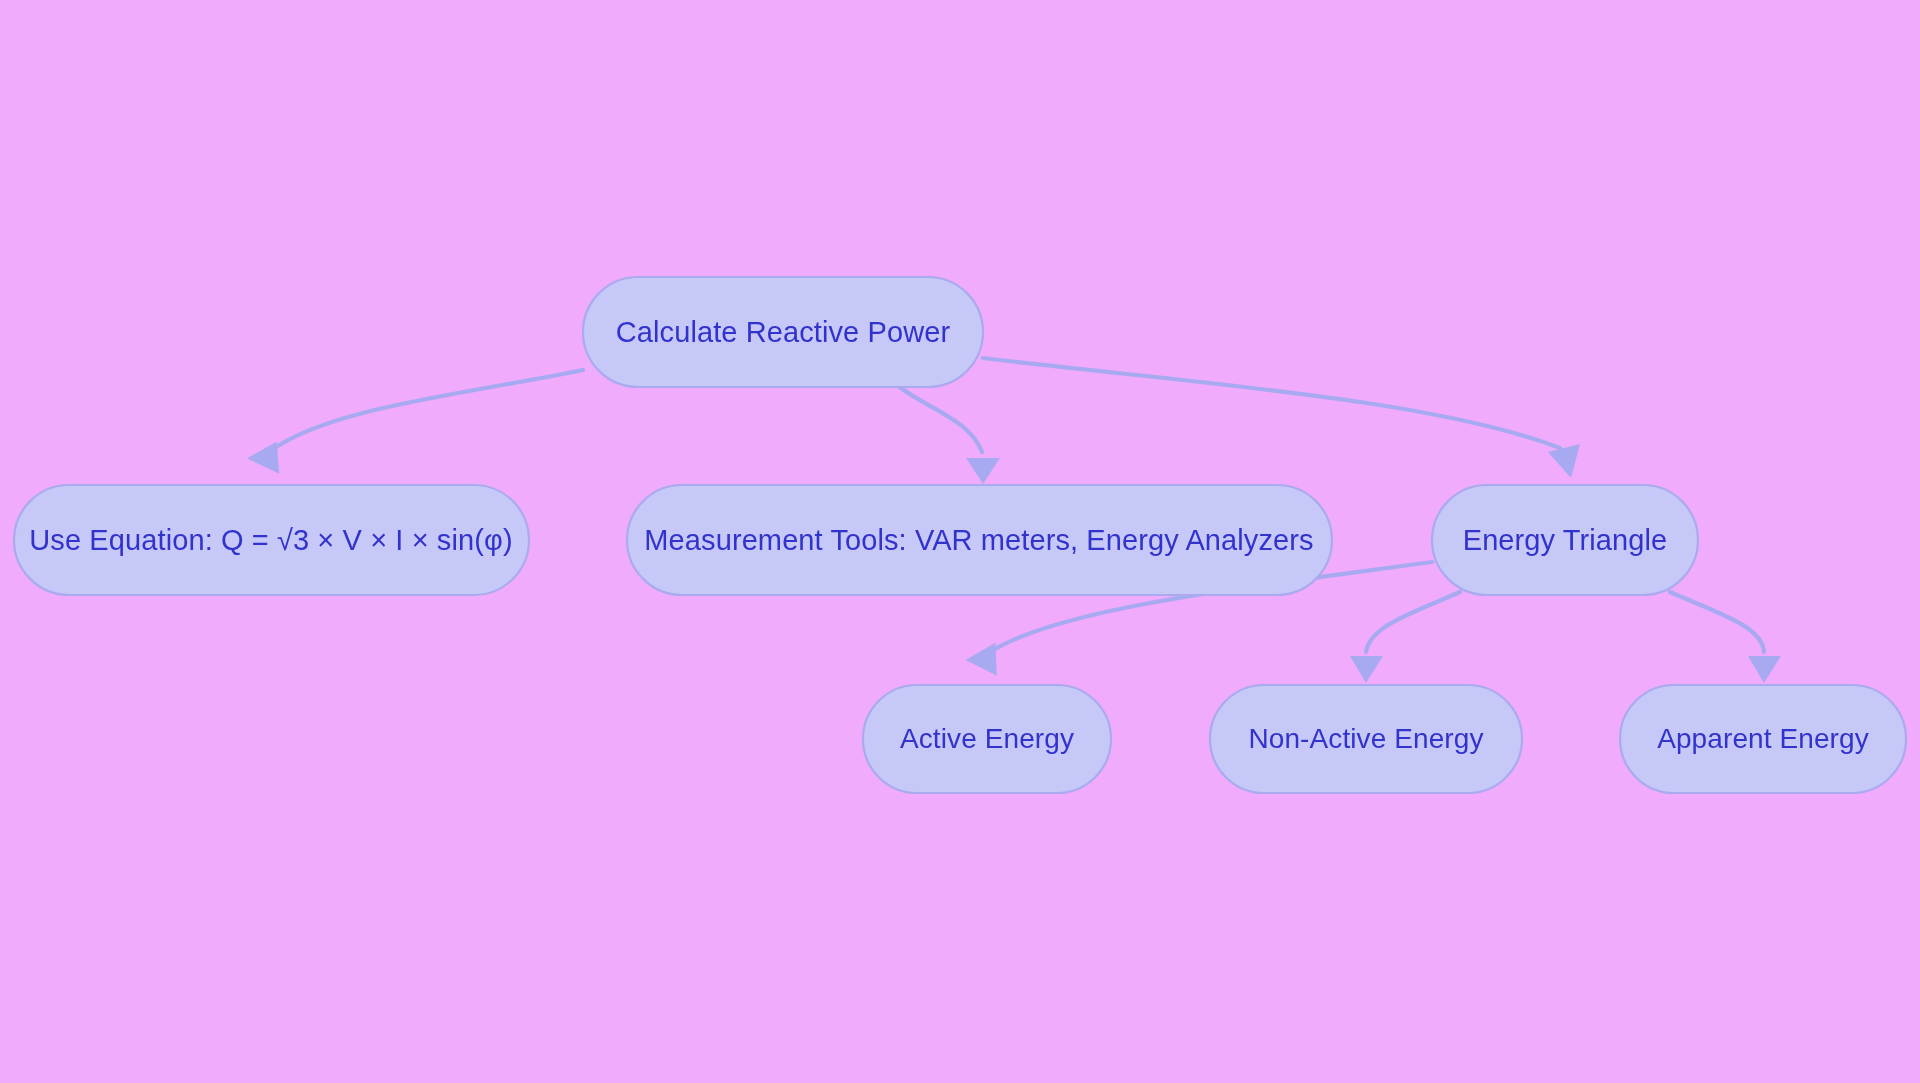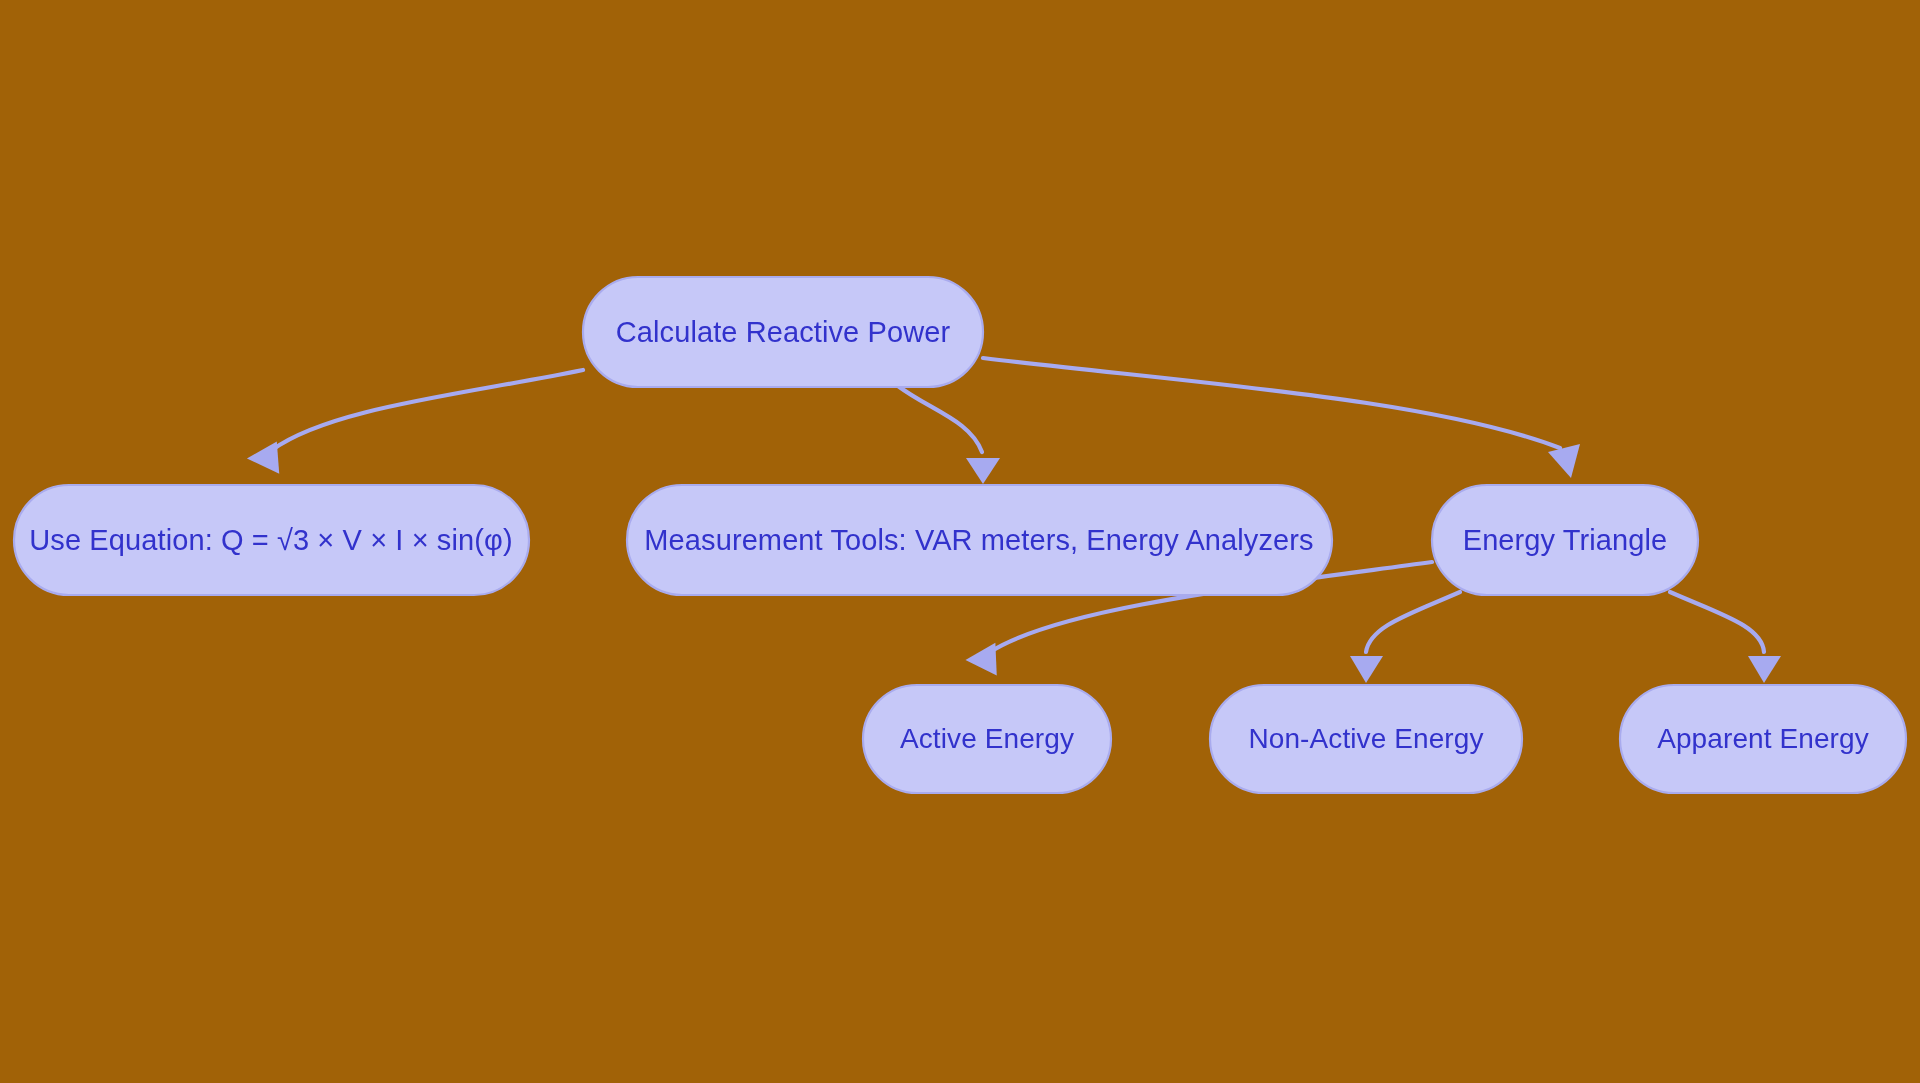--- a/index.html
+++ b/index.html
@@ -11,21 +11,21 @@
   body {
     width: 1920px;
     height: 1083px;
     overflow: hidden;
     font-family: "Liberation Sans", sans-serif;
   }
   #flow-root {
     position: relative;
     width: 1920px;
     height: 1083px;
-    background: #a16207;
+    background: #f0abfc;
   }
   svg#flow-svg {
     display: block;
     width: 1920px;
     height: 1083px;
   }
   .node-shape {
     fill: #c6c8f8;
     stroke: #a9abee;
     stroke-width: 2.2;

